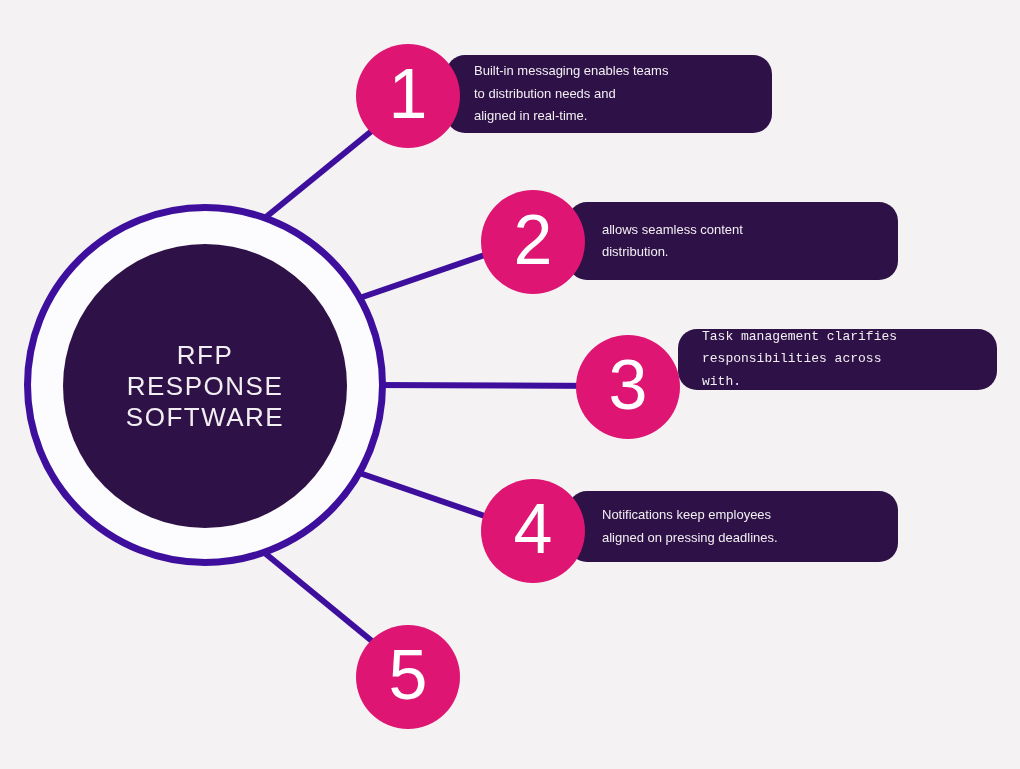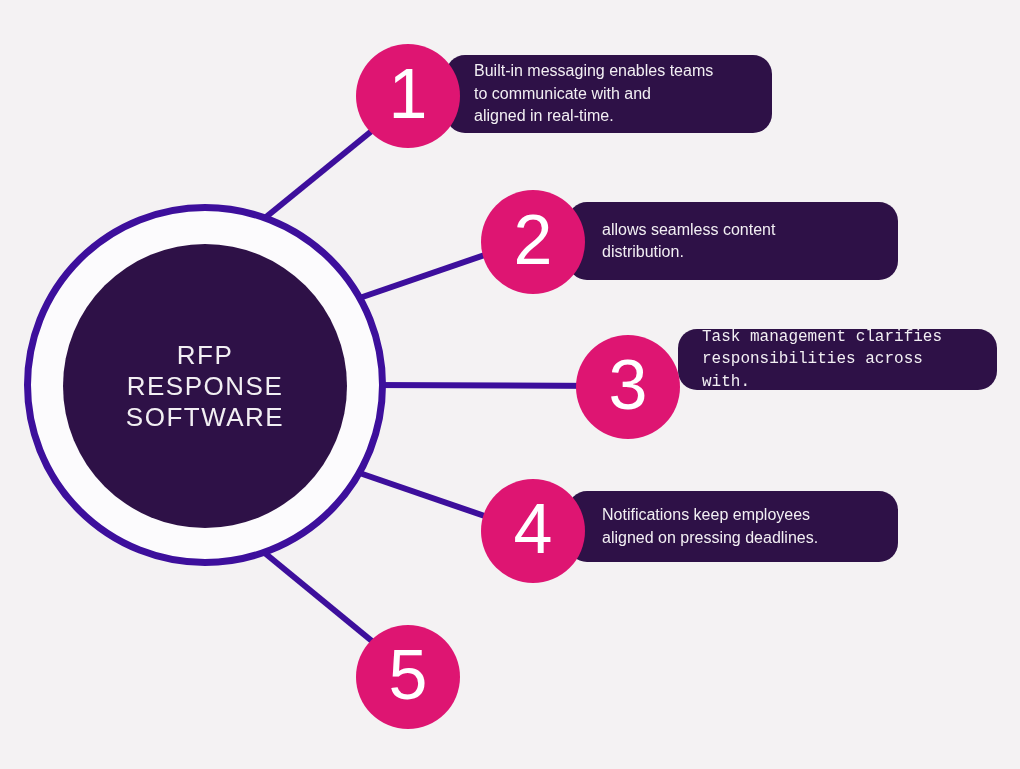--- a/index.html
+++ b/index.html
@@ -56,21 +56,21 @@
     letter-spacing:1.5px;
   }
   .hub-title span{display:block;text-align:center;}
   
   .box{
     position:absolute;
     background:var(--deep-purple);
     border-radius:19px;
     color:var(--text-light);
     display:flex;flex-direction:column;justify-content:center;
-    font-size:16px;
+    font-size:13px;
     line-height:22.5px;
     font-weight:400;
   }
   .box span{display:block;white-space:nowrap;}
   .box1{left:446px;top:55px;width:326px;height:78px;padding-left:28px;}
   .box2{left:568px;top:202px;width:330px;height:78px;padding-left:34px;}
   .box3{left:678px;top:329px;width:319px;height:61px;padding-left:24px;font-family:Liberation Mono, monospace;}
   .box4{left:568px;top:491px;width:330px;height:71px;padding-left:34px;}
   .box5{left:446px;top:636px;width:322px;height:80px;padding-left:28px;}
   
@@ -108,21 +108,21 @@
   <div class="hub-inner">
     <div class="hub-title">
       <span>RFP</span>
       <span>RESPONSE</span>
       <span>SOFTWARE</span>
     </div>
   </div>
 
   <div class="box box1">
     <span>Built-in messaging enables teams</span>
-    <span>to communicate with and</span>
+    <span>to distribution needs and</span>
     <span>aligned in real-time.</span>
   </div>
   <div class="num num1">
     <span>1</span>
   </div>
 
   <div class="box box2">
     <span>allows seamless content</span>
     <span>distribution.</span>
   </div>

